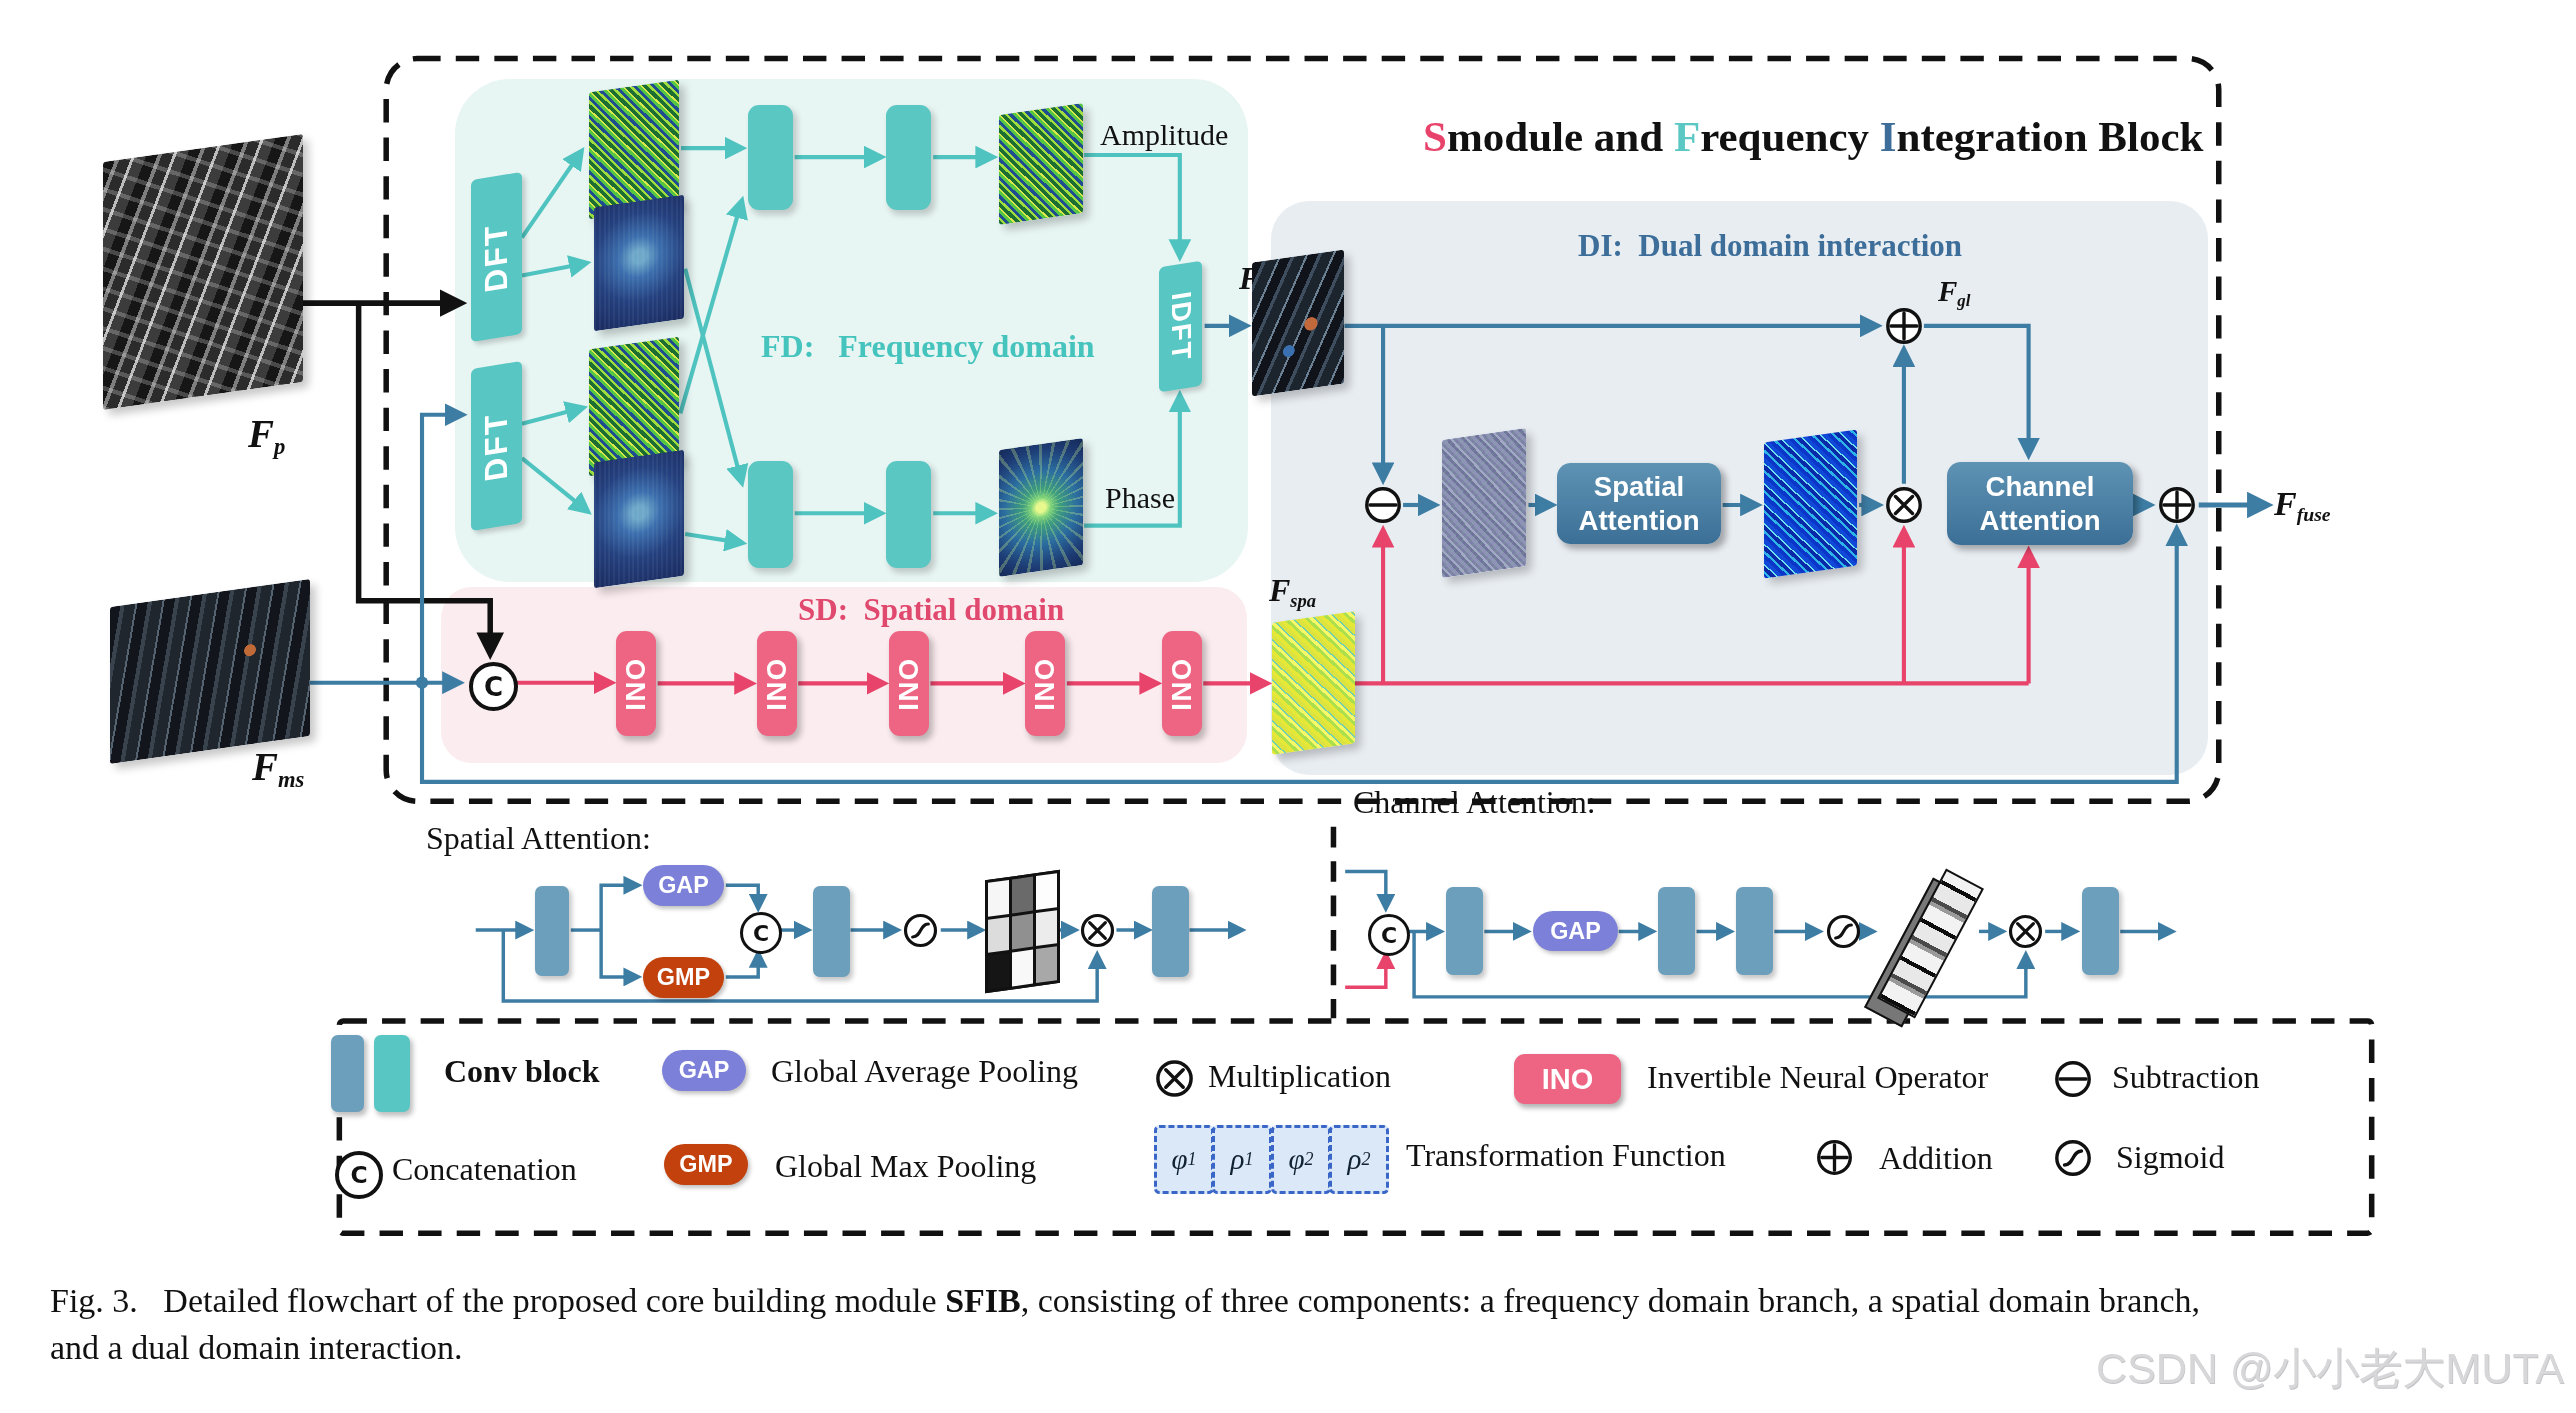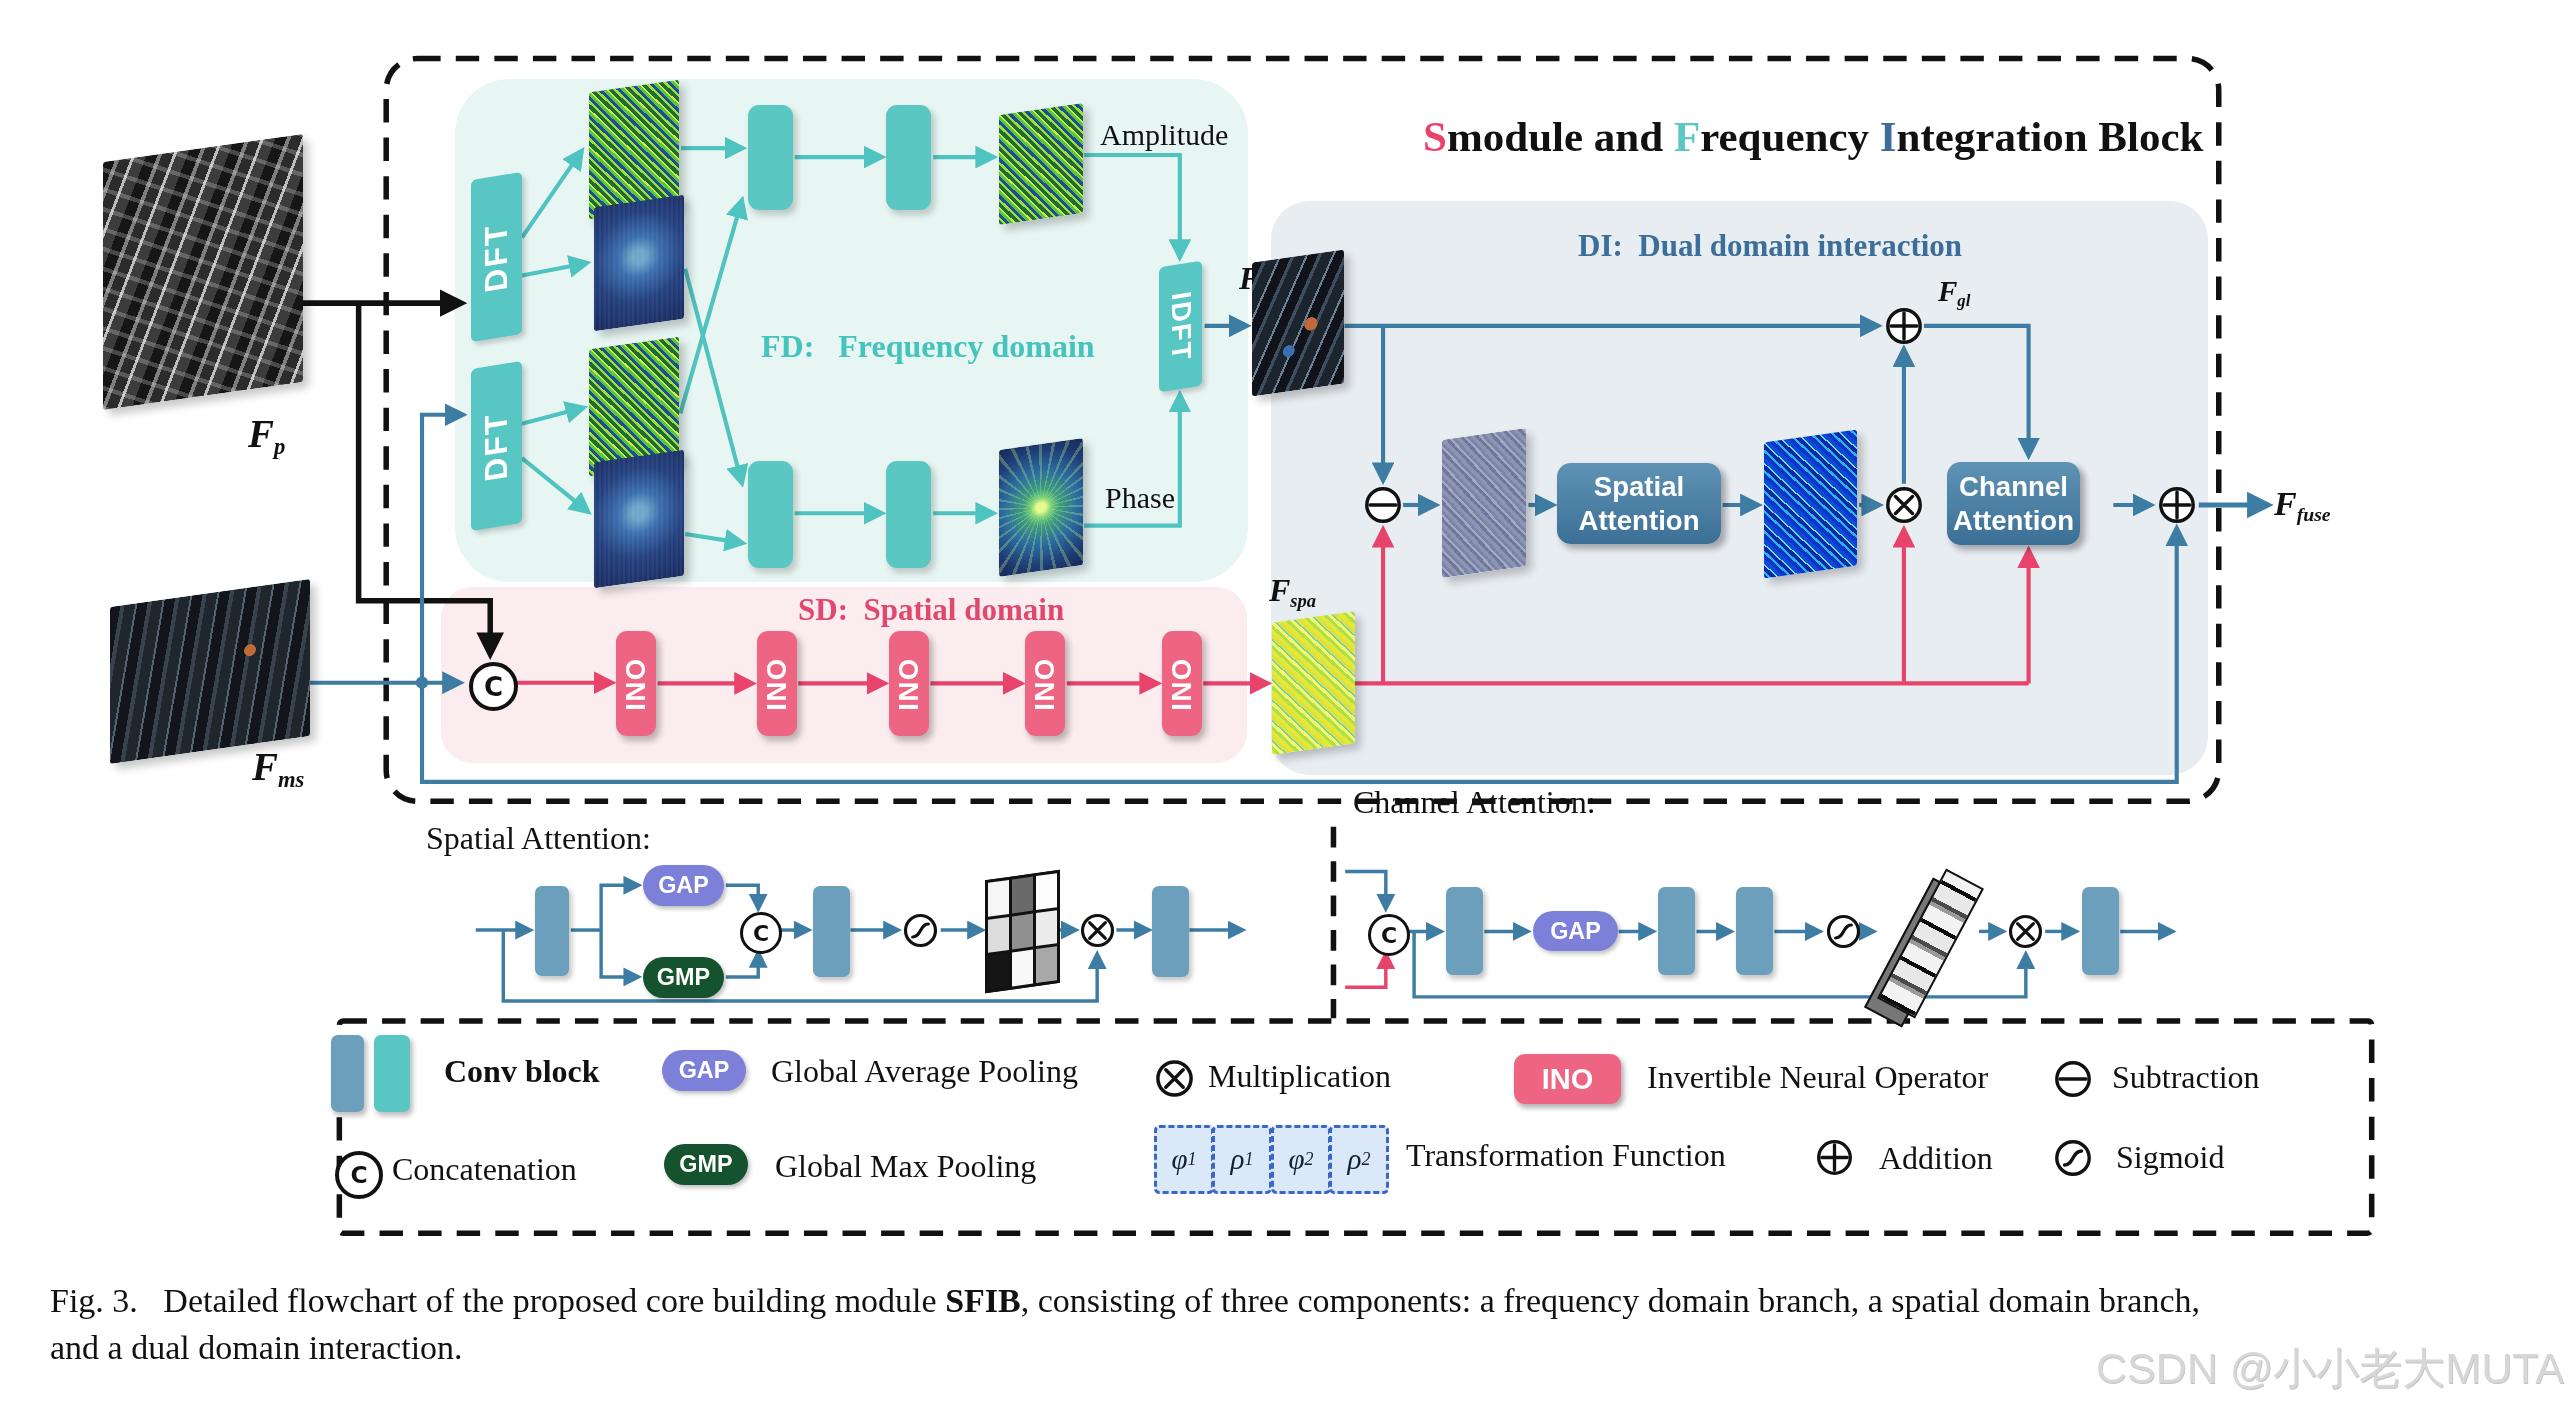--- a/index.html
+++ b/index.html
@@ -54,21 +54,21 @@
        display:flex;align-items:center;justify-content:center;}
   .ino span{transform:rotate(-90deg);color:#fff;font:bold 27.6px "Liberation Sans",sans-serif;letter-spacing:1.4px;}
   
   .attn{position:absolute;background:linear-gradient(180deg,#5e93b4,#3c6f96);border-radius:13.8px;
         color:#fff;display:flex;flex-direction:column;align-items:center;justify-content:center;
         font:bold 27.6px "Liberation Sans",sans-serif;box-shadow:4.1px 4.8px 6.9px rgba(0,0,0,.3);line-height:1.2;}
   
   .pill{position:absolute;border-radius:22px;color:#fff;display:flex;align-items:center;justify-content:center;
         font:bold 23.4px "Liberation Sans",sans-serif;box-shadow:2.1px 2.8px 4.1px rgba(0,0,0,.25);}
   .pill-gap{background:#7c80d8;}
-  .pill-gmp{background:#14532d;}
+  .pill-gmp{background:#c2410c;}
   
   .op{position:absolute;}
   .op svg{display:block;width:100%;height:100%;}
   .cnode{position:absolute;border:4.1px solid #111;border-radius:50%;background:#fff;color:#111;
          font:bold 26px "DejaVu Sans",sans-serif;display:flex;align-items:center;justify-content:center;}
   
   .mask{position:absolute;display:grid;grid-template-columns:repeat(3,1fr);grid-template-rows:repeat(3,1fr);
         border:3.4px solid #111;transform:skewY(-8deg);background:#111;grid-gap:2.8px;}
   .mask i{display:block;}
   
@@ -284,21 +284,21 @@
       </svg>
     </div>
   <div class="op" style="left:1884px;top:306px;width:40px;height:40px;">
       <svg viewBox="0 0 40 40">
         <circle cx="20" cy="20" r="16.2" fill="#fff" stroke="#111" stroke-width="3.4"></circle>
         <path d="M20 7 V33 M7 20 H33" fill="none" stroke="#111" stroke-width="3.4" stroke-linecap="round"></path>
       </svg>
     </div>
   <div class="lbl math" style="left:1938px;top:276px;font-size:29px;">
     <span>F</span><span class="sub">gl</span></div>
-  <div class="attn" style="left:1947px;top:462px;width:133px;height:83px;">
+  <div class="attn" style="left:1947px;top:462px;width:186px;height:83px;">
     <span>Channel</span>
     <span>Attention</span>
   </div>
   <div class="op" style="left:2157px;top:485px;width:40px;height:40px;">
       <svg viewBox="0 0 40 40">
         <circle cx="20" cy="20" r="16.2" fill="#fff" stroke="#111" stroke-width="3.4"></circle>
         <path d="M20 7 V33 M7 20 H33" fill="none" stroke="#111" stroke-width="3.4" stroke-linecap="round"></path>
       </svg>
     </div>
   <div class="lbl math" style="left:2274px;top:486px;font-size:34px;">

